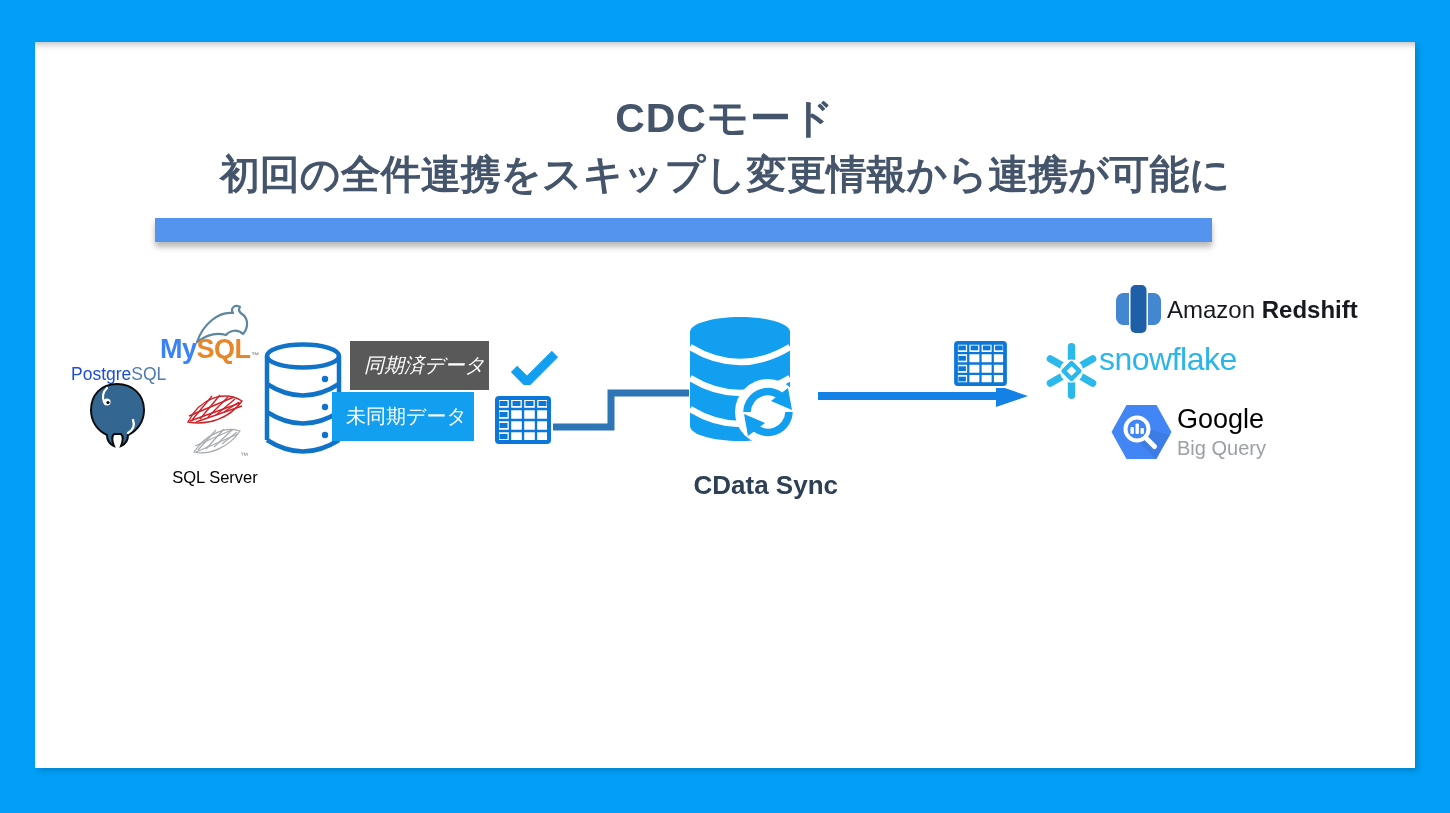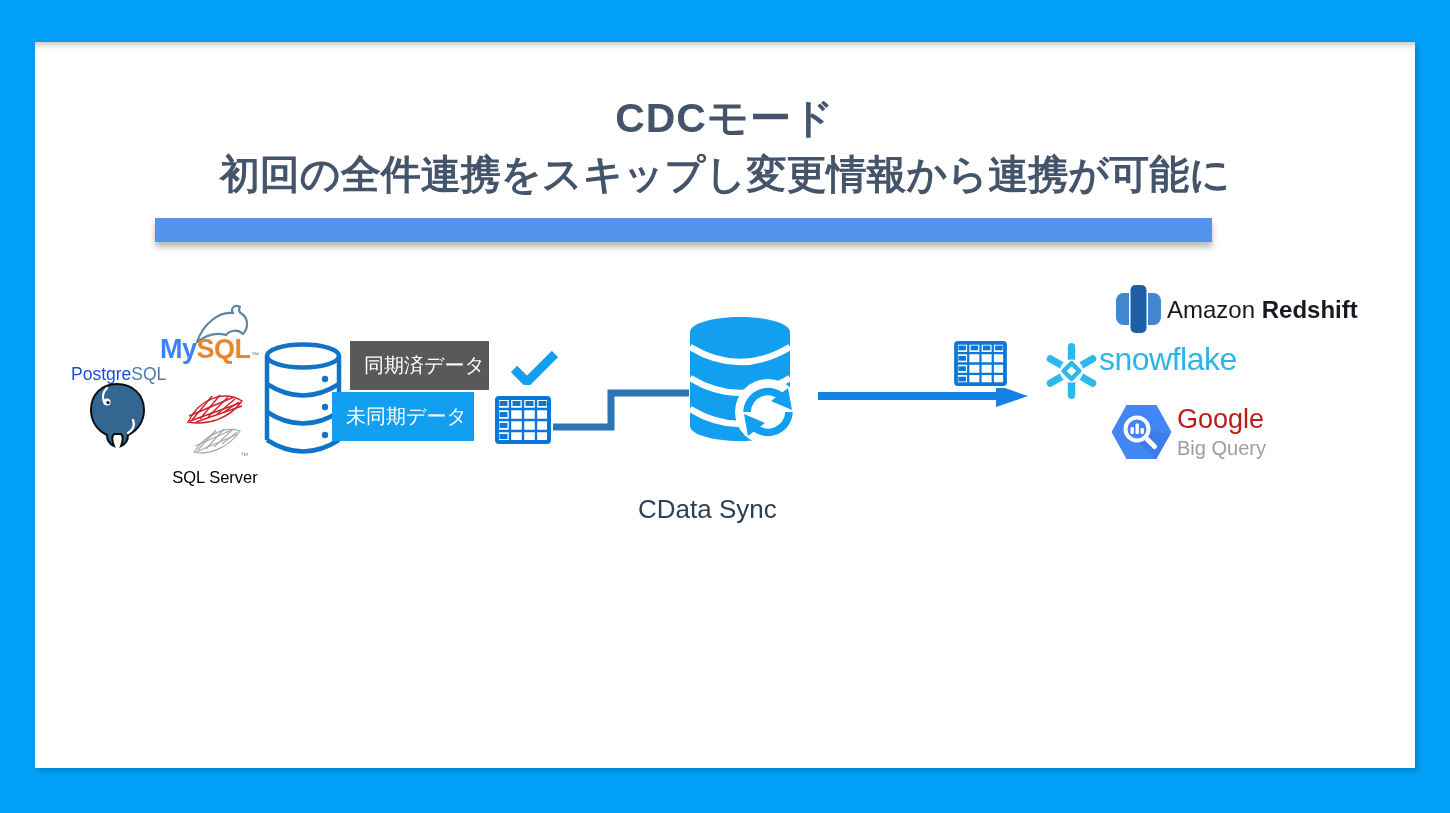--- a/index.html
+++ b/index.html
@@ -16,38 +16,38 @@
   .mysql-text{left:125px;top:292px;font-size:27px;font-weight:600;letter-spacing:-0.5px;}
   .mysql-my{color:#3b82f6;} .mysql-sql{color:#E8872A;}
   .tm{font-size:8px;color:#888;vertical-align:baseline;margin-left:1px;}
   .pg-text{left:36px;top:322px;font-size:17.5px;font-weight:500;}
   .pg-postgre{color:#1d4ed8;} .pg-sql{color:#4E7CAE;}
   .pg-elephant{left:52px;top:340px;width:60px;height:66px;}
   .mssql-logo{left:147px;top:344px;width:66px;height:76px;}
   .mssql-caption{left:119px;top:426px;width:122px;text-align:center;font-size:16.5px;color:#000;}
   .cylinder{left:228px;top:300px;width:80px;height:114px;}
   
-  .synced-box{left:315px;top:299px;width:139px;height:49px;background:#595959;color:#fff;font-size:20px;line-height:49px;padding-left:14px;box-sizing:border-box;}
+  .synced-box{left:315px;top:299px;width:139px;height:49px;background:#595959;color:#fff;font-size:20px;line-height:49px;padding-left:14px;box-sizing:border-box;font-style:italic;}
   .unsynced-box{left:297px;top:350px;width:142px;height:49px;background:#129FF0;color:#fff;font-size:20px;line-height:49px;padding-left:14px;box-sizing:border-box;}
   .check{left:476px;top:309px;width:47px;height:34px;}
   .table1{left:458px;top:352px;width:60px;height:52px;}
   .elbow{left:514px;top:347px;width:140px;height:42px;}
   .cdata-db{left:653px;top:272px;width:130px;height:140px;}
-  .cdata-label{left:603px;top:428px;width:200px;text-align:left;font-size:26px;font-weight:normal;color:#2E4053;margin-top:24px;}
+  .cdata-label{left:603px;top:428px;width:200px;text-align:right;font-size:26px;font-weight:bold;color:#2E4053;}
   .flow-arrow{left:783px;top:342px;width:210px;height:24px;}
   .table2{left:917px;top:297px;width:57px;height:49px;}
   
   .rs-icon{left:1080px;top:242px;width:47px;height:50px;}
   .rs-text{left:1132px;top:253px;font-size:24px;color:#16191f;line-height:30px;}
   .rs-bold{font-weight:bold;}
   .sf-icon{left:1008px;top:300px;width:57px;height:58px;}
   .sf-text{left:1064px;top:296px;font-size:32px;font-weight:500;color:#2BB5E8;letter-spacing:-0.5px;line-height:42px;}
   .bq-icon{left:1075px;top:359px;width:63px;height:62px;}
   .bq-text{left:1142px;top:362px;line-height:1;}
-  .bq-google{font-size:27px;color:#b91c1c;font-weight:500;line-height:31px;}
+  .bq-google{font-size:27px;color:#000000;font-weight:500;line-height:31px;}
   .bq-product{font-size:20px;color:#9AA0A6;line-height:26px;}
 </style>
 </head>
 <body>
 
 <div class="canvas">
   <div class="slide">
 
     <div class="abs title">CDCモード</div>
     <div class="abs subtitle">初回の全件連携をスキップし変更情報から連携が可能に</div>

